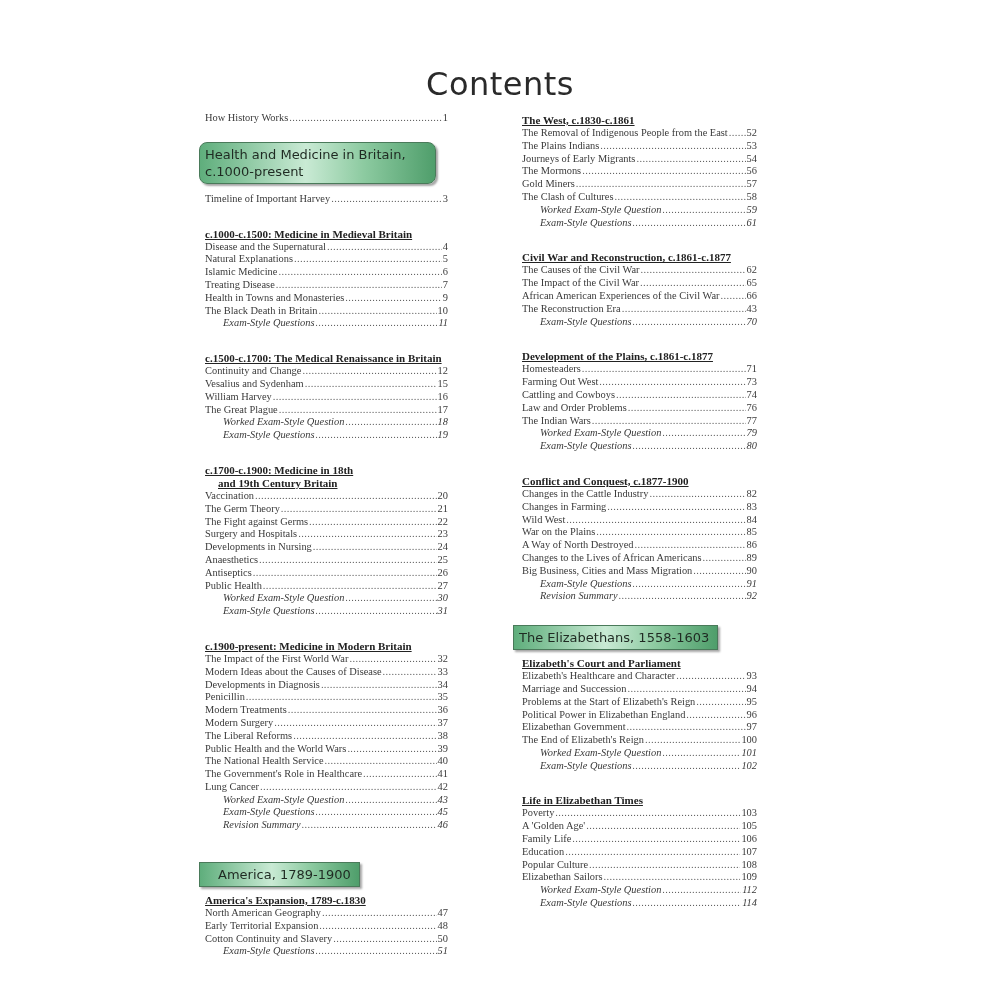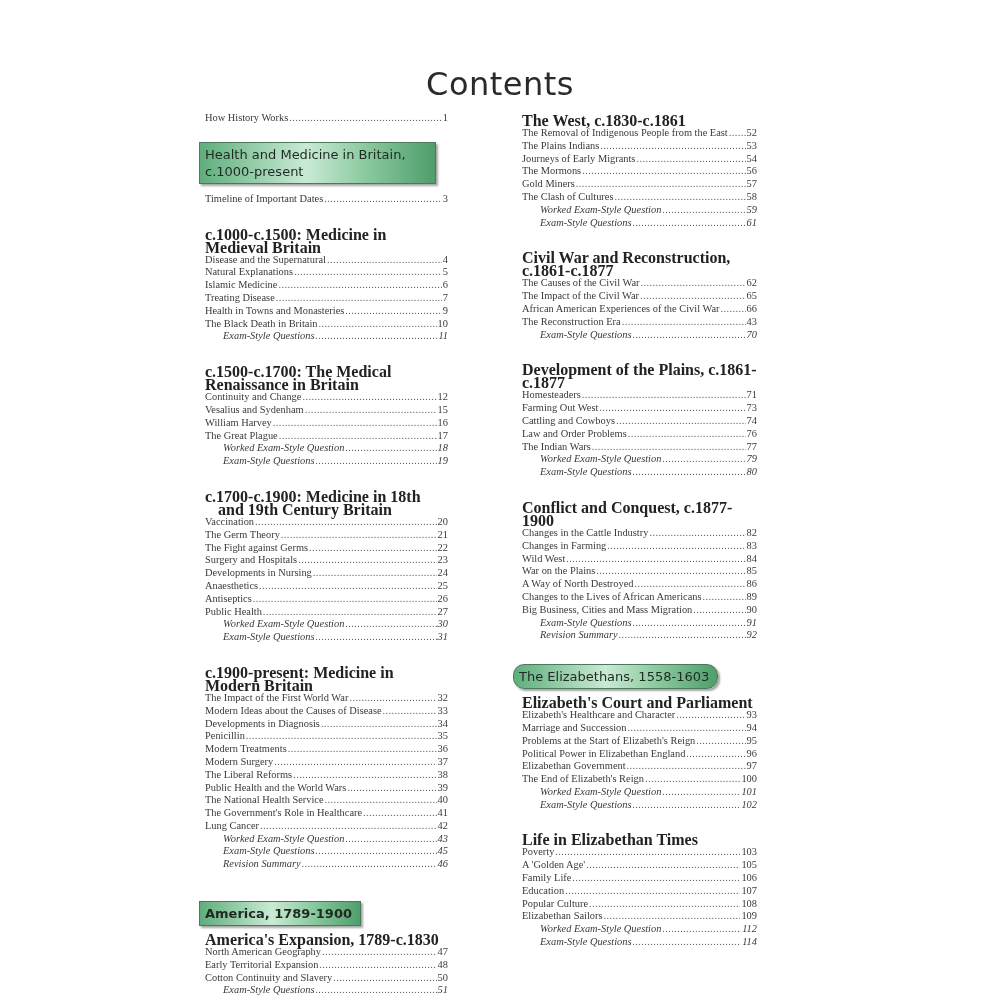--- a/index.html
+++ b/index.html
@@ -9,47 +9,47 @@
            font-family: "DejaVu Sans", sans-serif; font-size: 32px; color: #2a2a2a; letter-spacing: 0.5px; margin-top: 32px; }
   .col { position: absolute; top: 104px; margin-top: 8px; }
   .col-left { left: 205px; width: 243px; }
   .col-right { left: 522px; width: 235px; }
   .row { display: flex; align-items: baseline; font-size: 10.4px; line-height: 12.8px; white-space: nowrap; }
   .row .lbl { flex: 0 0 auto; }
   .row .dots { flex: 1 1 auto; overflow: hidden; margin: 0 1px; color: #555; }
   .row .dots::after { content: "...................................................................................................................................................................."; letter-spacing: 0.4px; }
   .row .pg { flex: 0 0 auto; }
   .row.ital { padding-left: 18px; font-style: italic; }
-  .heading { font-weight: bold; font-size: 16px; line-height: 13px; color: #222; }
+  .heading { font-weight: bold; font-size: 11px; line-height: 13px; color: #222; text-decoration: underline; }
   .heading.indent2 { padding-left: 13px; }
   .gap-m { height: 22px; }
   .band { display: inline-block; border: 1px solid #4a7a5a;
           background: linear-gradient(90deg, #5fae7c 0%, #c9ead4 45%, #8ccaa0 70%, #4f9e6b 100%);
           box-shadow: 2px 2px 2px rgba(0,0,0,0.35);
           font-family: "DejaVu Sans", sans-serif; color: #1f2a22; }
-  .band-health { width: 237px; font-size: 13px; line-height: 17px; padding: 3px 4px 3px 5px; box-sizing: border-box; margin-left: -6px; }
-  .band-america { font-size: 13px; line-height: 17px; padding: 3px 8px 3px 5px; margin-left: -6px; font-weight: bold; }
-  .band-eliz { font-size: 13px; line-height: 17px; padding: 3px 8px 3px 5px; margin-left: -9px; border-radius: 11px; }
+  .band-health { width: 237px; font-size: 13px; line-height: 17px; padding: 3px 4px 3px 5px; box-sizing: border-box; margin-left: -6px; border-radius: 8px; }
+  .band-america { font-size: 13px; line-height: 17px; padding: 3px 8px 3px 18px; margin-left: -6px; }
+  .band-eliz { font-size: 13px; line-height: 17px; padding: 3px 8px 3px 5px; margin-left: -9px; }
 </style>
 </head>
 <body>
 
 <div class="title">Contents</div>
 
 <div class="col col-left">
   <div class="row">
     <span class="lbl">How History Works</span>
     <span class="dots"></span>
     <span class="pg">1</span>
   </div>
   <div style="height:17px"></div>
   <div class="band band-health">Health and Medicine in Britain, c.1000-present</div>
   <div style="height:9px"></div>
   <div class="row">
-    <span class="lbl">Timeline of Important Dates</span>
+    <span class="lbl">Timeline of Important Harvey</span>
     <span class="dots"></span>
     <span class="pg">3</span>
   </div>
   <div class="gap-m"></div>
   <div id="left-part1-sections">
       <div class="heading">c.1000-c.1500: Medicine in Medieval Britain</div>
       <div class="row">
         <span class="lbl">Disease and the Supernatural</span>
         <span class="dots"></span>
         <span class="pg">4</span>

